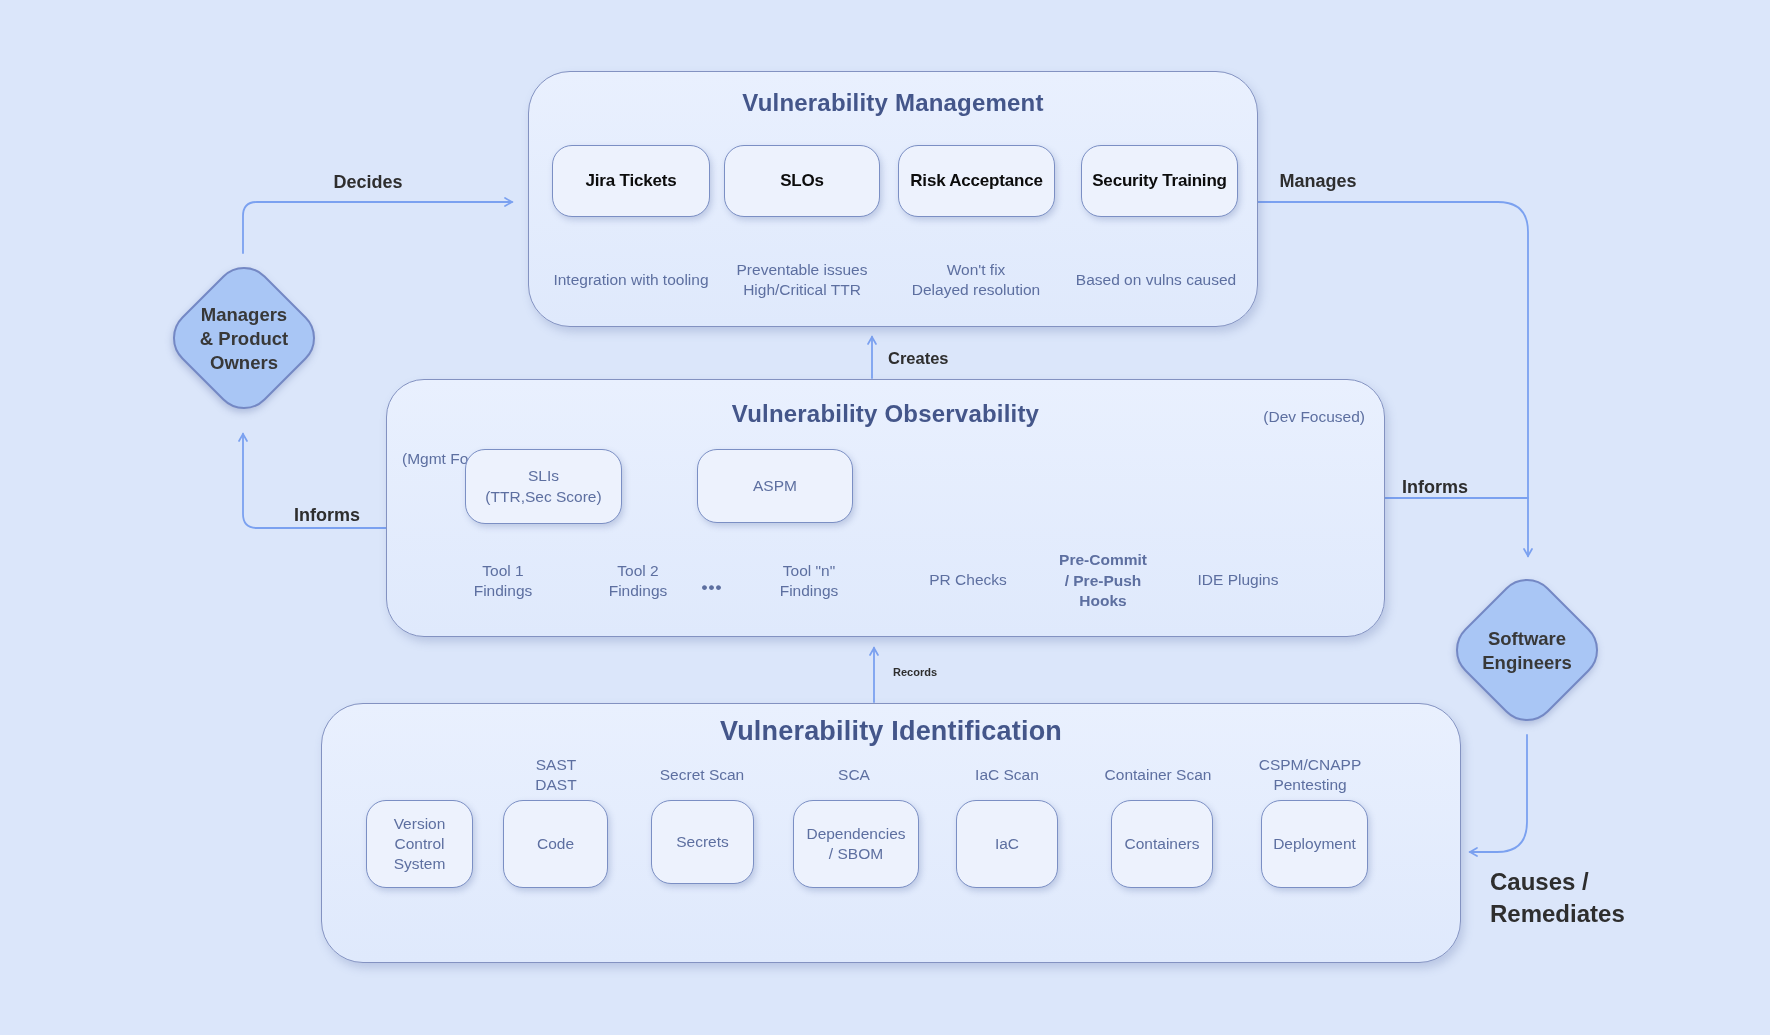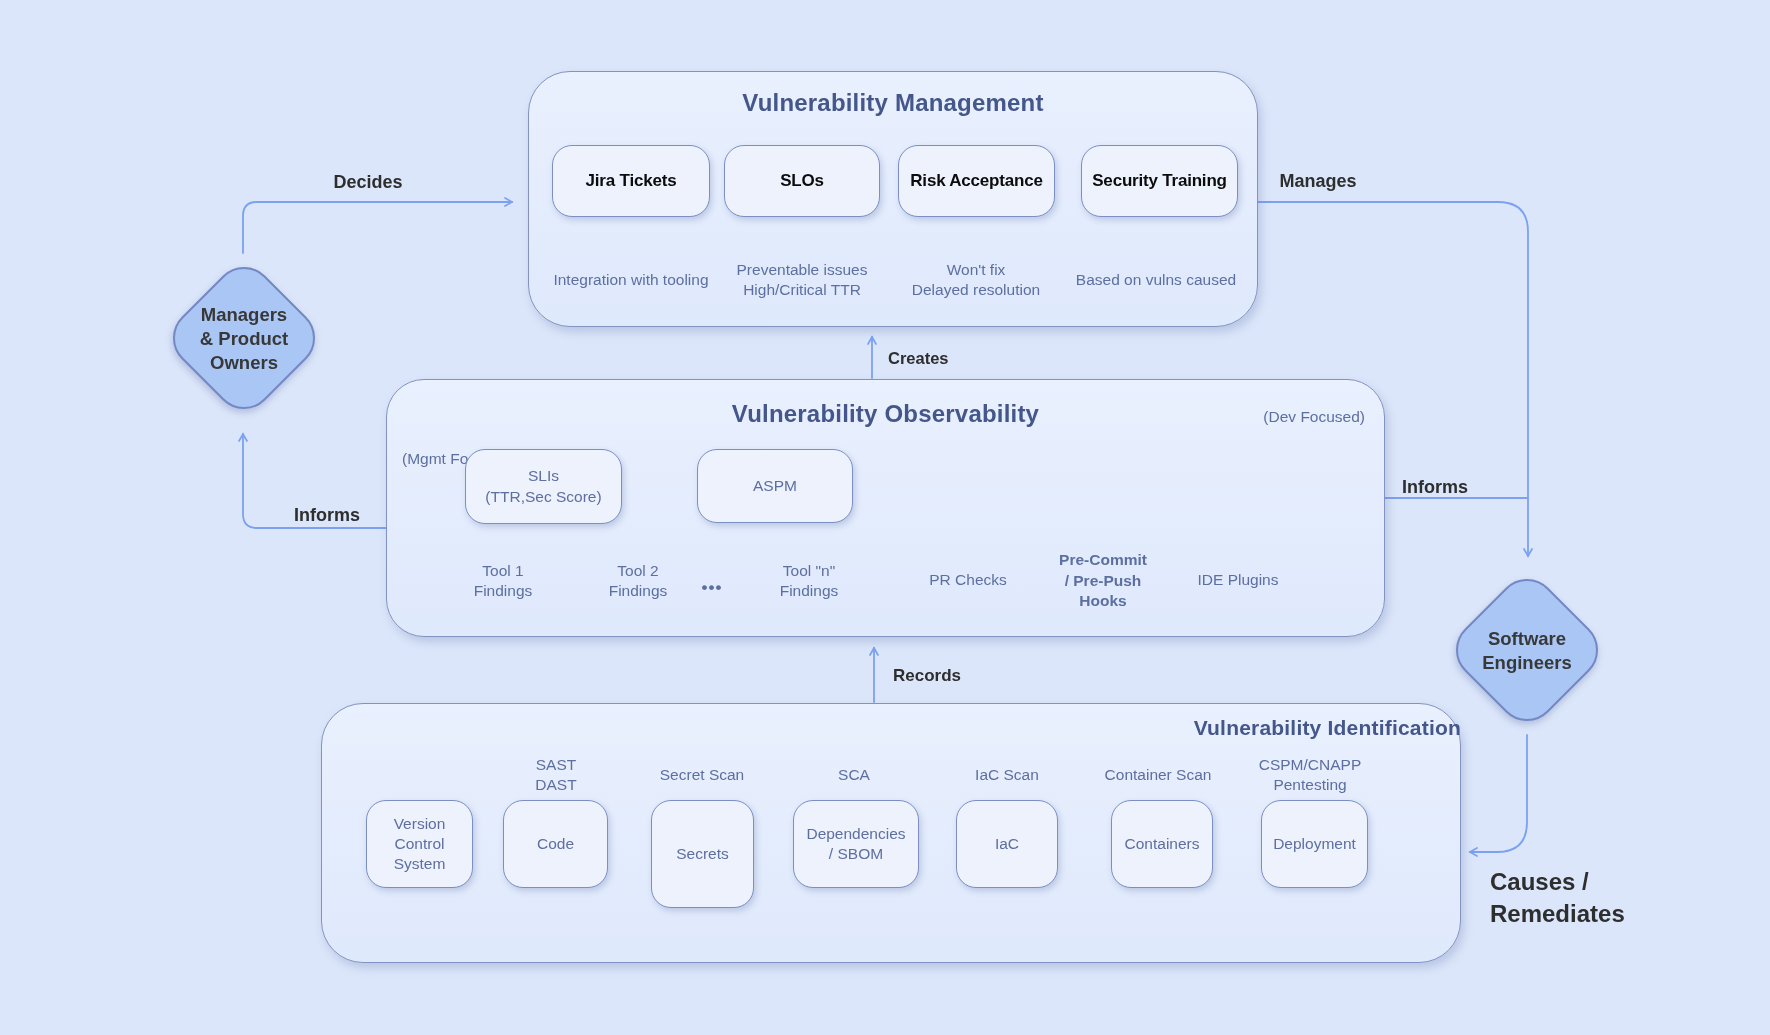--- a/index.html
+++ b/index.html
@@ -155,53 +155,53 @@
   <div class="note" style="left:749px; top:558px; width:120px; height:46px;">Tool "n"
 Findings</div>
 
   <div class="note" style="left:918px; top:560px; width:100px; height:40px;">PR Checks</div>
   <div class="note" style="left:1043px; top:550px; width:120px; height:62px;font-weight:bold;">Pre-Commit
 / Pre-Push
 Hooks</div>
   <div class="note" style="left:1188px; top:560px; width:100px; height:40px;">IDE Plugins</div>
 
   <div class="panel" style="left:321px; top:703px; width:1140px; height:260px;"></div>
-  <div class="panel-title" style="left:321px; top:716px; width:1140px; font-size:21px;text-align:right;">Vulnerability Identification</div>
+  <div class="panel-title" style="left:321px; top:716px; width:1140px; font-size:27px;">Vulnerability Identification</div>
 
   <div class="note" style="left:496px; top:752px; width:120px; height:46px;">SAST
 DAST</div>
   <div class="note" style="left:632px; top:752px; width:140px; height:46px;">Secret Scan</div>
   <div class="note" style="left:794px; top:752px; width:120px; height:46px;">SCA</div>
   <div class="note" style="left:947px; top:752px; width:120px; height:46px;">IaC Scan</div>
   <div class="note" style="left:1078px; top:752px; width:160px; height:46px;">Container Scan</div>
   <div class="note" style="left:1230px; top:752px; width:160px; height:46px;">CSPM/CNAPP
 Pentesting</div>
 
   <div class="card soft-label" style="left:366px; top:800px; width:107px; height:88px;">Version
 Control
 System</div>
   <div class="card soft-label" style="left:503px; top:800px; width:105px; height:88px;">Code</div>
-  <div class="card soft-label" style="left:651px; top:800px; width:103px; height:108px;">Secrets</div>
+  <div class="card soft-label" style="left:651px; top:800px; width:103px; height:84px;">Secrets</div>
   <div class="card soft-label" style="left:793px; top:800px; width:126px; height:88px;">Dependencies
 / SBOM</div>
   <div class="card soft-label" style="left:956px; top:800px; width:102px; height:88px;">IaC</div>
   <div class="card soft-label" style="left:1111px; top:800px; width:102px; height:88px;">Containers</div>
   <div class="card soft-label" style="left:1261px; top:800px; width:107px; height:88px;">Deployment</div>
 
   <div class="diamond" style="left:185px; top:279px;"></div>
   <div class="diamond-label" style="left:164px; top:293px; width:160px; height:92px;">Managers
 &amp; Product
 Owners</div>
 
   <div class="diamond" style="left:1468px; top:591px;"></div>
   <div class="diamond-label" style="left:1447px; top:610px; width:160px; height:82px;">Software
 Engineers</div>
 
   <div class="edge-label center" style="left:243px; top:170px; width:250px; font-size:18px;">Decides</div>
   <div class="edge-label center" style="left:1258px; top:169px; width:120px; font-size:18px;">Manages</div>
   <div class="edge-label" style="left:888px; top:347px; font-size:16.5px;">Creates</div>
-  <div class="edge-label" style="left:893px; top:665px; font-size:17px;">Records</div>
+  <div class="edge-label" style="left:893px; top:665px; font-size:11px;">Records</div>
   <div class="edge-label" style="left:294px; top:503px; font-size:18px;">Informs</div>
   <div class="edge-label" style="left:1402px; top:475px; font-size:18px;">Informs</div>
   <div class="edge-label" style="left:1490px; top:866px; font-size:24px;">Causes /
 Remediates</div>
 
 </div>
 
 </body></html>

